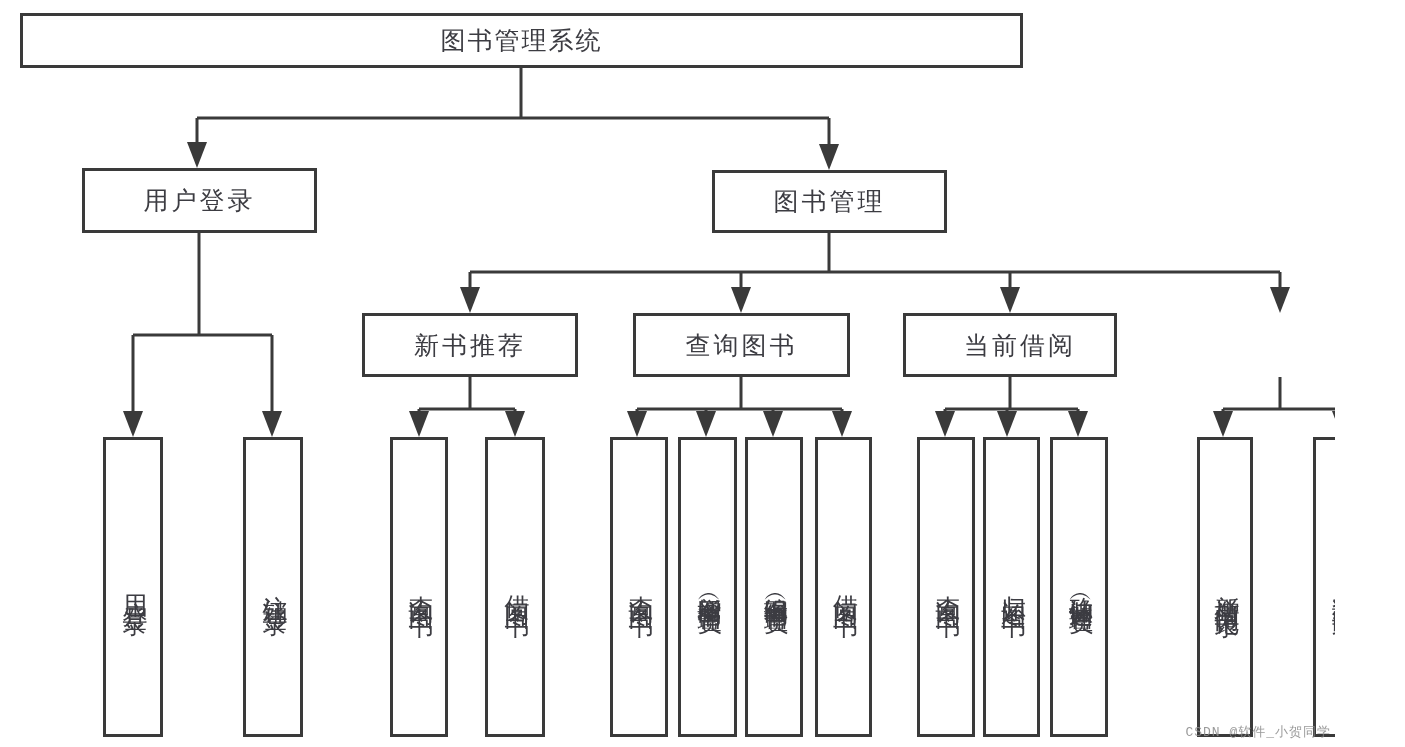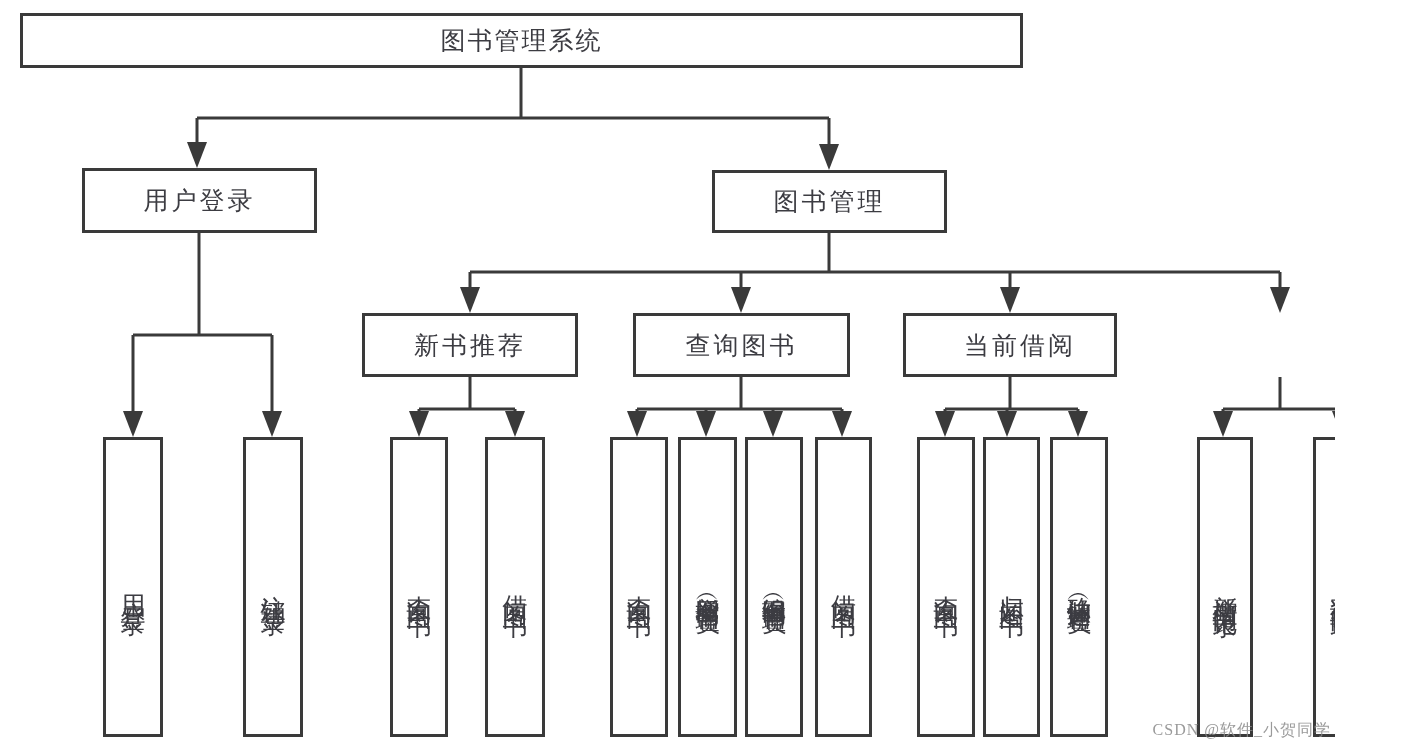--- a/index.html
+++ b/index.html
@@ -1,18 +1,18 @@
 <!DOCTYPE html>
 <html><head>
 <meta charset="utf-8">
 <style>
   html,body{margin:0;padding:0;background:#fff;}
   .canvas{
     position:relative;width:1335px;height:747px;background:#ffffff;overflow:hidden;
-    font-family:Liberation Serif, serif;color:#3c3c42;
+    font-family:Liberation Mono, monospace;color:#3c3c42;
   }
   .wires{position:absolute;left:0;top:0;width:1405px;height:747px;}
   .wires path{stroke:#3a3a3a;stroke-width:3;fill:none;}
   .wires polygon{fill:#3a3a3a;stroke:none;}
   .node{
     position:absolute;background:#fff;border:3px solid #3a3a3a;box-sizing:border-box;
     display:flex;align-items:center;justify-content:center;font-size:25px;
   }
   .h{letter-spacing:3px;}
   .n-root{left:20px;top:13px;width:1003px;height:55px;letter-spacing:2px;}
@@ -27,21 +27,21 @@
   .leaf.long span{letter-spacing:2px;font-size:24px;}
   .leaf.mid span{letter-spacing:4px;}
   .f1{left:103px;width:60px;} .f2{left:243px;width:60px;}
   .f3{left:390px;width:58px;} .f4{left:485px;width:60px;}
   .f5{left:610px;width:58px;} .f6{left:678px;width:59px;}
   .f7{left:745px;width:58px;} .f8{left:815px;width:57px;}
   .f9{left:917px;width:58px;} .f10{left:983px;width:57px;}
   .f11{left:1050px;width:58px;} .f12{left:1197px;width:56px;}
   .f13{left:1313px;width:59px;}
   .watermark{
-    position:absolute;right:4px;bottom:6px;font-size:16px;
+    position:absolute;right:4px;bottom:6px;font-size:13px;
     color:rgba(140,140,140,0.88);letter-spacing:1px;white-space:nowrap;
   }
 </style>
 </head>
 <body>
 
 <div class="canvas">
 
   <svg class="wires" viewBox="0 0 1405 747">
 

